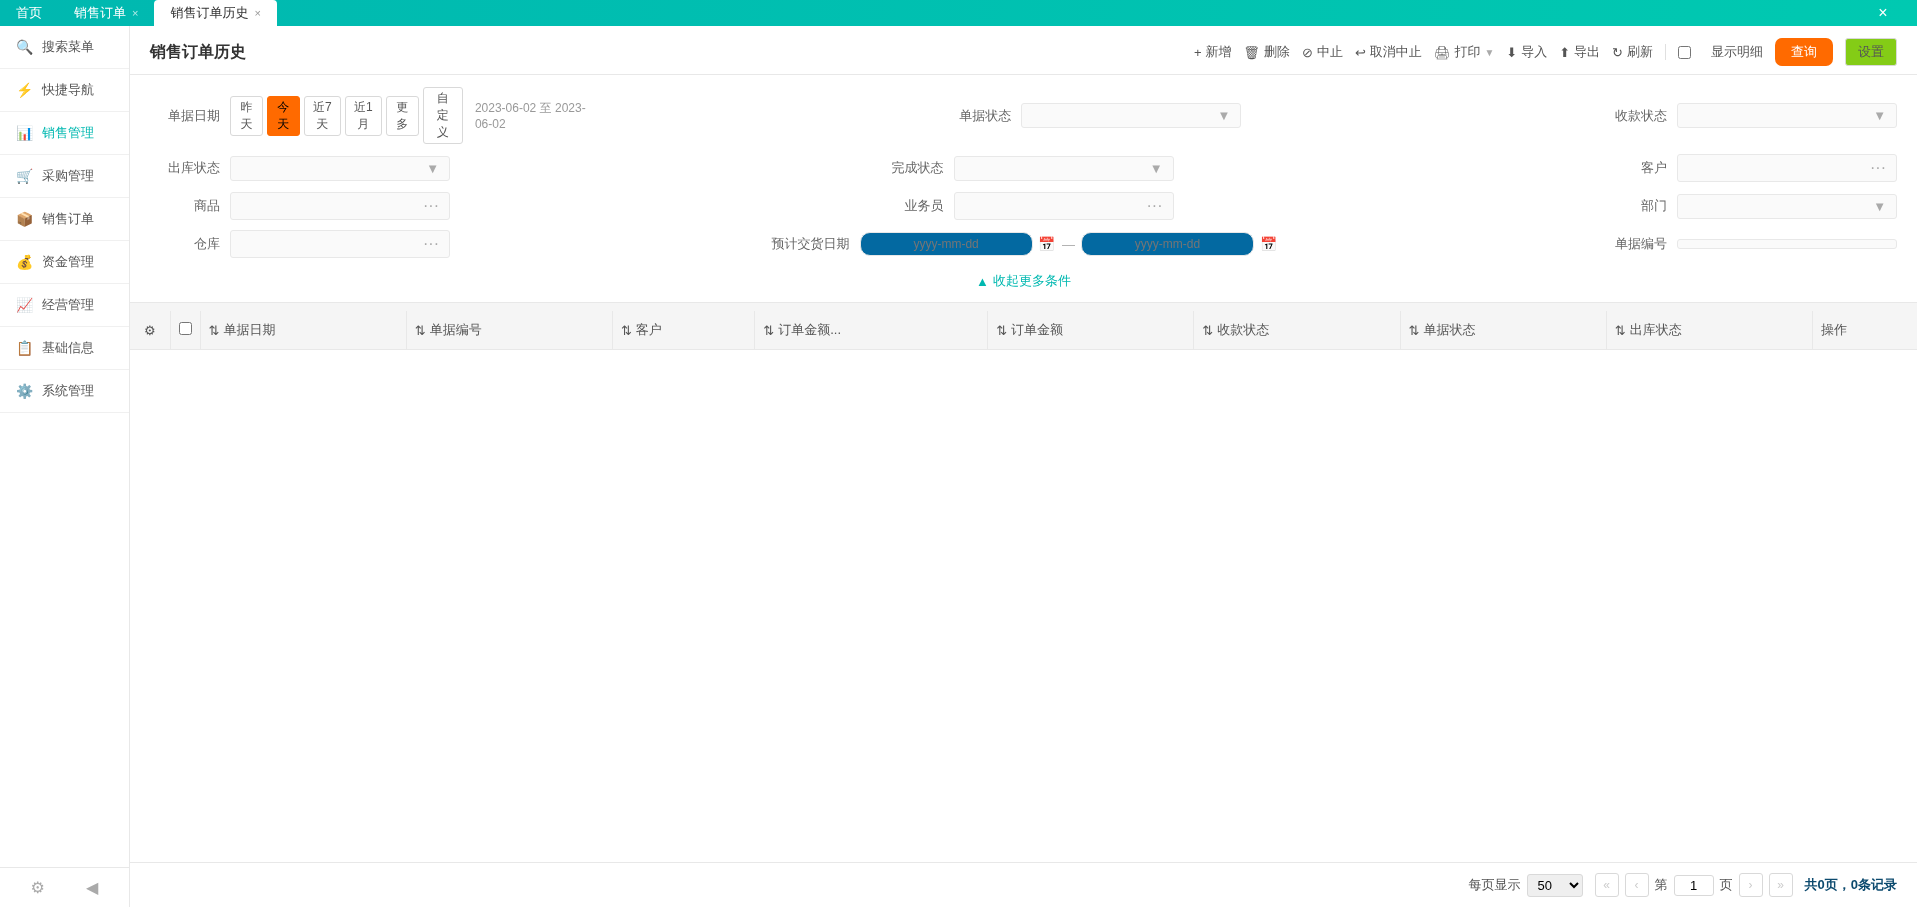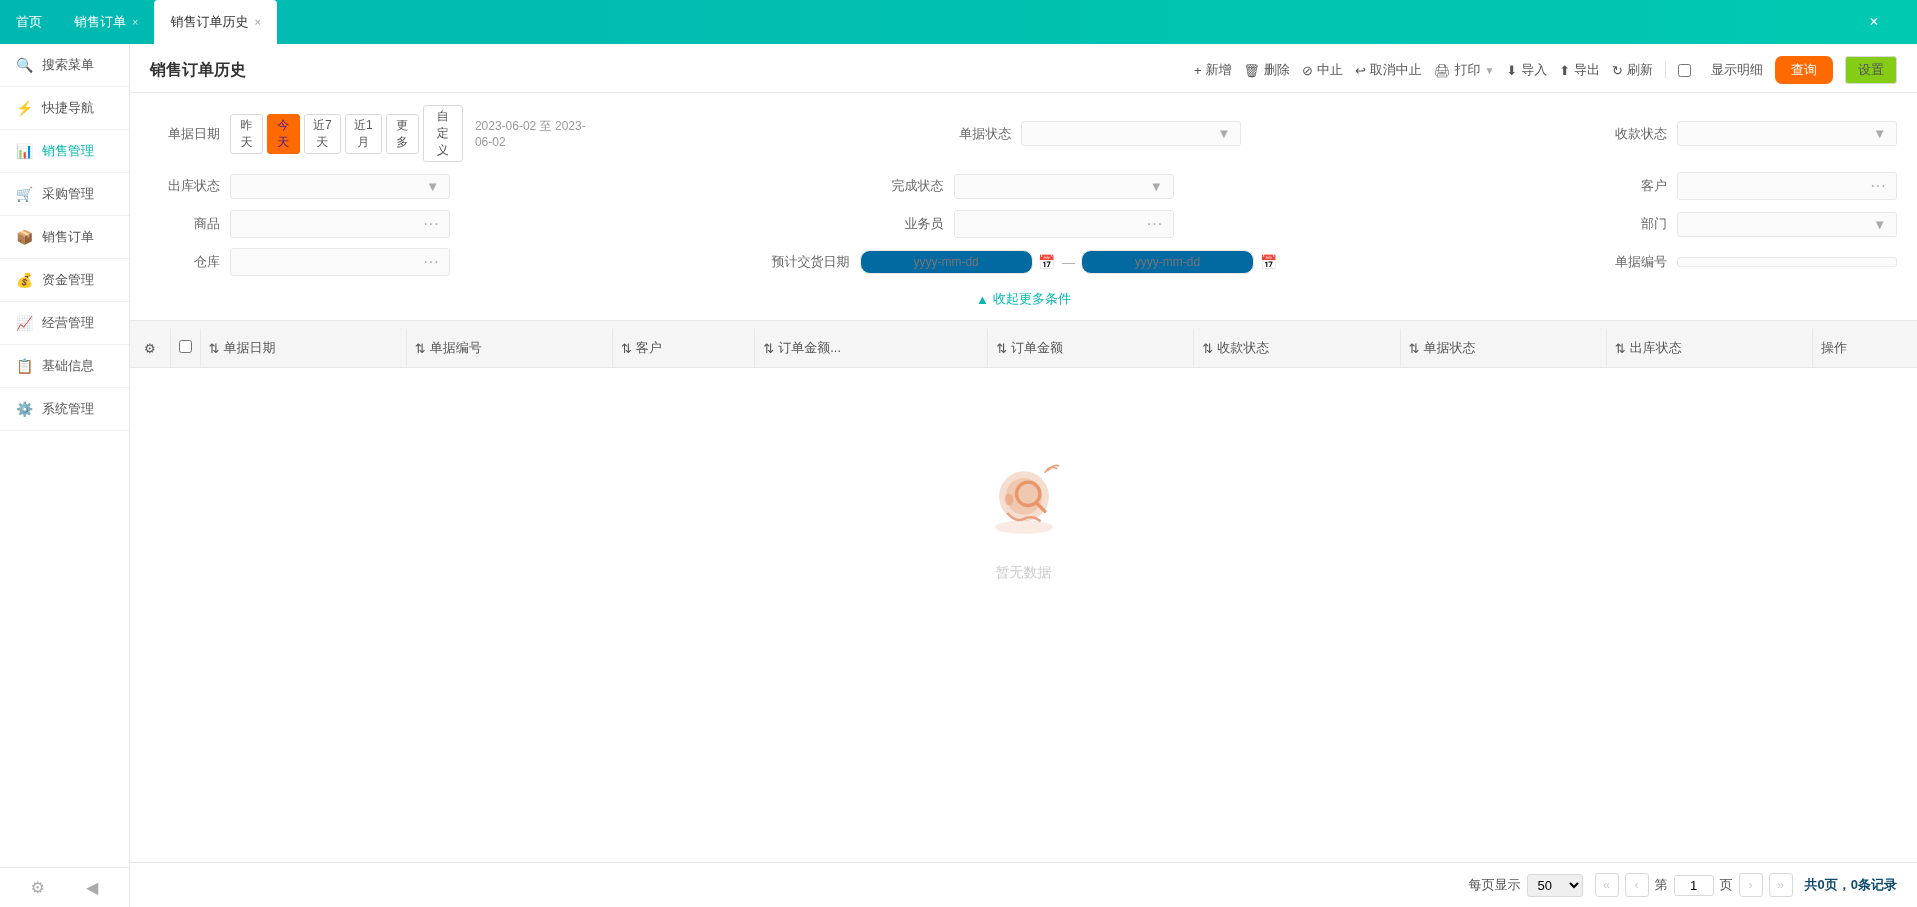--- a/index.html
+++ b/index.html
@@ -1,24 +1,24 @@
 <!DOCTYPE html>
 <html><head>
   <meta charset="utf-8">
   <style>
     * { box-sizing: border-box; margin: 0; padding: 0; font-family: 'Microsoft YaHei', SimHei, Arial, sans-serif; font-size: 13px; }
     body { display: flex; flex-direction: column; height: 907px; width: 1917px; overflow: hidden; background: #f5f5f5; }
 
     
     .topbar {
-      height: 44px;
+      height: 26px;
       background: linear-gradient(90deg, #00b8b0, #00c9b1);
       display: flex;
       align-items: center;
-      padding: 0 17px 0 0;
+      padding: 0 8px 0 0;
       flex-shrink: 0;
       position: relative;
     }
     .topbar-tabs {
       display: flex;
       align-items: stretch;
       height: 100%;
       flex: 1;
     }
     .topbar-tab {
@@ -177,21 +177,21 @@
       padding: 2px 8px;
       border: 1px solid #d9d9d9;
       border-radius: 3px;
       cursor: pointer;
       font-size: 12px;
       color: #555;
       background: #fff;
     }
     .date-btn.active {
       background: #ff6a00;
-      color: #4c1d95;
+      color: #000000;
       border-color: #ff6a00;
       font-family: Liberation Mono, monospace;
     }
     .date-range { font-size: 12px; color: #999; margin-left: 6px; }
     .filter-select {
       display: flex; align-items: center; gap: 4px;
       border: 1px solid #e8e8e8;
       border-radius: 3px;
       padding: 4px 10px;
       min-width: 200px;
@@ -589,34 +589,20 @@
             </th>
             <th>
               <span>操作</span>
             </th>
           </tr>
         </thead>
         <tbody>
         </tbody>
       </table>
 
-      <div class="empty-state">
-        <svg class="empty-icon" viewBox="0 0 120 120">
-          <ellipse cx="60" cy="95" rx="35" ry="8" fill="#f5ddd0" opacity="0.6"></ellipse>
-          <circle cx="60" cy="58" r="30" fill="#f5ddd0"></circle>
-          <circle cx="60" cy="58" r="22" fill="#f0c8b0"></circle>
-          <circle cx="65" cy="55" r="14" fill="none" stroke="#e8966a" stroke-width="4"></circle>
-          <line x1="75" y1="66" x2="85" y2="76" stroke="#e8966a" stroke-width="4" stroke-linecap="round"></line>
-          <path d="M40 78 Q50 90 60 85 Q70 80 80 88" fill="none" stroke="#e8a080" stroke-width="3"></path>
-          <ellipse cx="42" cy="62" rx="5" ry="7" fill="#e8966a" opacity="0.5"></ellipse>
-          <path d="M85 30 Q90 20 100 25" fill="none" stroke="#e8a080" stroke-width="2"></path>
-          <path d="M88 28 Q96 18 102 22" fill="none" stroke="#e8a080" stroke-width="2"></path>
-        </svg>
-        <span class="empty-text">暂无数据</span>
-      </div>
     </div>
 
     <div class="footer">
       <div class="footer-page-size">
         <span>每页显示</span>
         <select class="page-size-select">
           <option>10</option>
           <option>20</option>
           <option selected="">50</option>
           <option>100</option>

